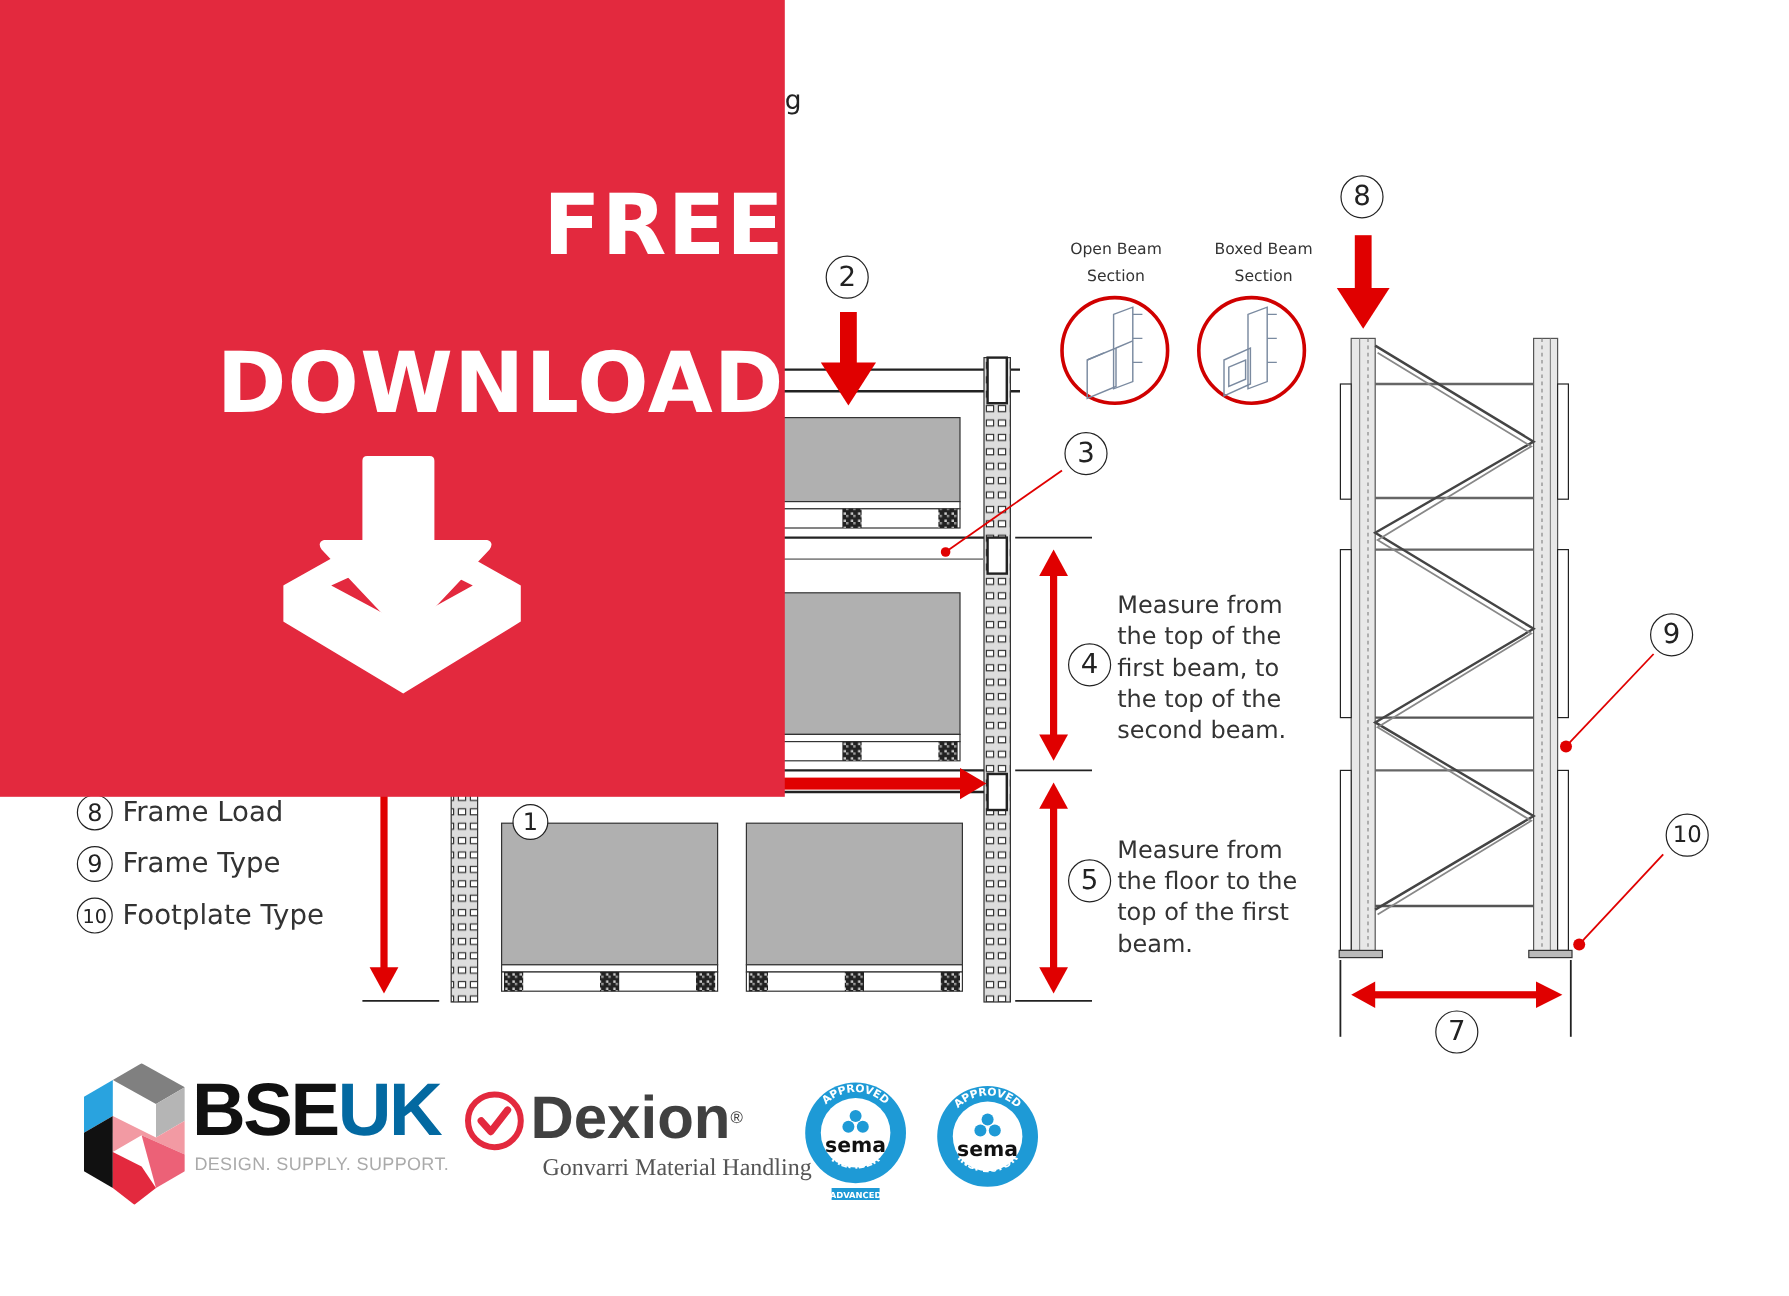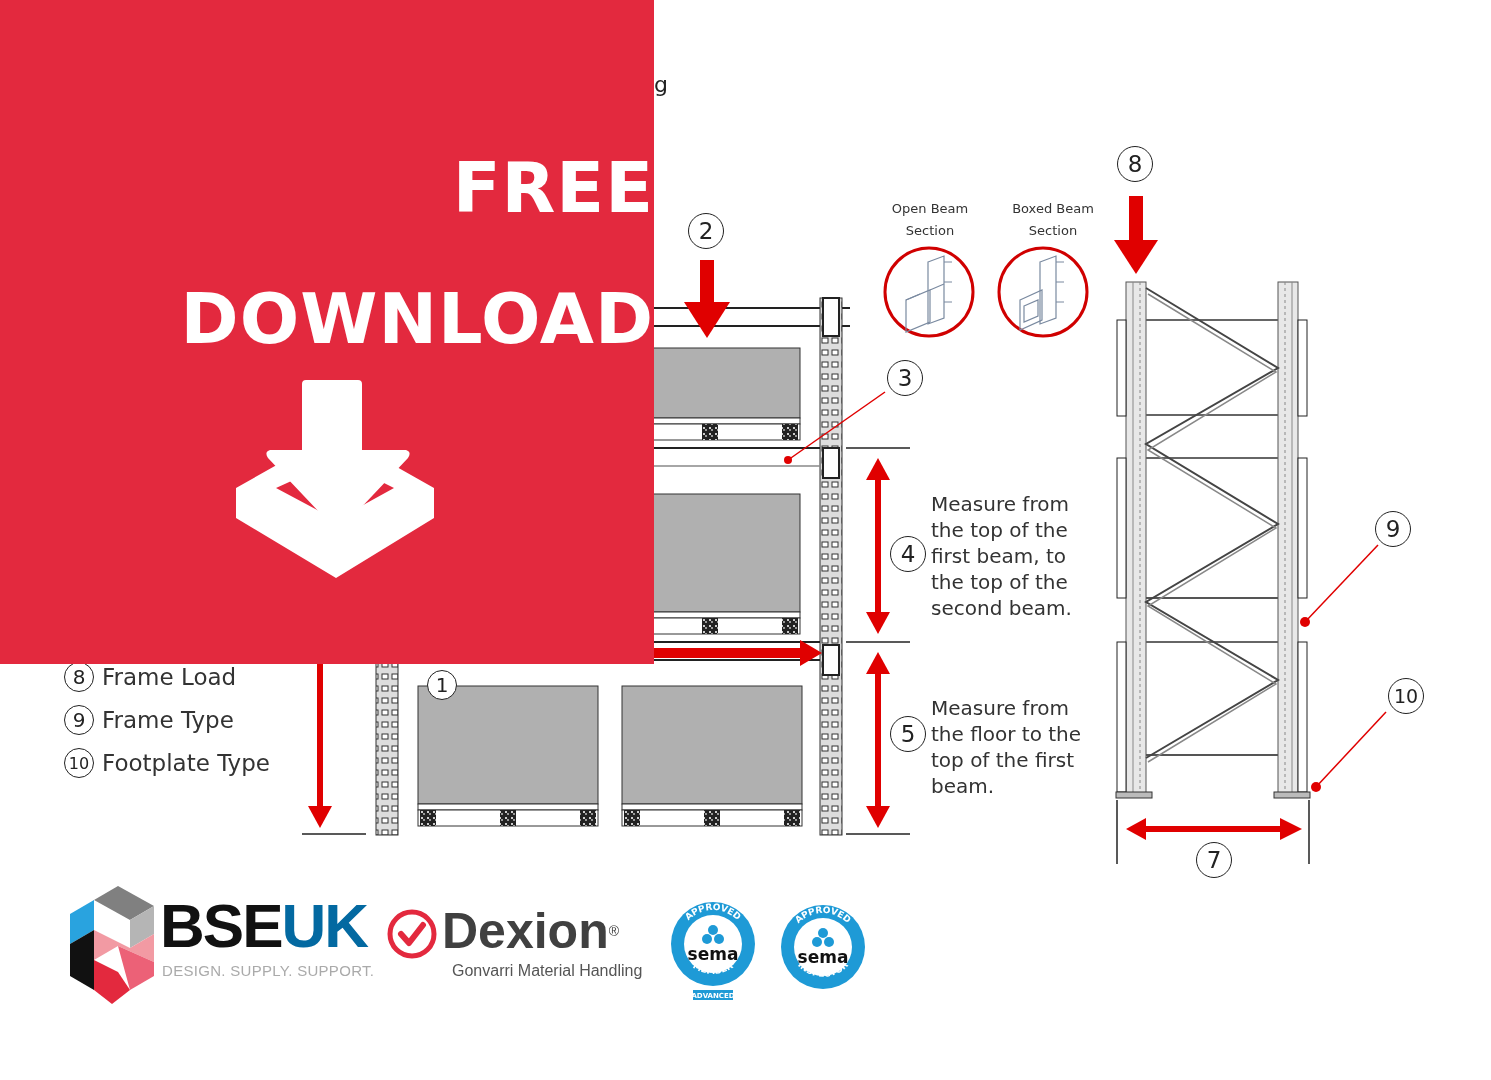--- a/index.html
+++ b/index.html
@@ -225,21 +225,21 @@
 </div>
 <div class="abs" style="left:162px;top:962px;font-family:'Liberation Sans',sans-serif;font-size:15px;color:#aaa;letter-spacing:0.3px;">DESIGN. SUPPLY. SUPPORT.</div>
 
 <svg class="abs" style="left:386px;top:908px" width="52" height="52" viewBox="0 0 52 52">
   <circle cx="26" cy="26" r="22" fill="none" stroke="#e3293e" stroke-width="5"></circle>
   <polyline points="15,26 23,35 37,17" fill="none" stroke="#e3293e" stroke-width="6" stroke-linecap="round" stroke-linejoin="round"></polyline>
 </svg>
 <div class="abs" style="left:442px;top:902px;font-family:'Liberation Sans',sans-serif;font-weight:bold;font-size:50px;line-height:58px;color:#404040;">
   <span>Dexion</span><sup style="font-size:14px;font-weight:normal;vertical-align:top;">®</sup>
 </div>
-<div class="abs" style="left:452px;top:962px;font-family:Liberation Sans, sans-serif;font-size:16px;color:#555;">Gonvarri Material Handling</div>
+<div class="abs" style="left:452px;top:962px;font-family:Liberation Serif, serif;font-size:20px;color:#555;">Gonvarri Material Handling</div>
 
 <svg class="abs" style="left:666px;top:898px" width="94" height="104" viewBox="0 0 94 104">
   <circle cx="47" cy="46" r="42" fill="#1e9ad6"></circle>
   <circle cx="47" cy="46" r="29" fill="#fff"></circle>
   <path id="arcTop1" d="M13,46 A34,34 0 0,1 81,46" fill="none"></path>
   <path id="arcBot1" d="M14,50 A34,34 0 0,0 80,50" fill="none"></path>
   <text font-size="9" font-weight="bold" fill="#fff"><textPath href="#arcTop1" startOffset="50%" text-anchor="middle">APPROVED</textPath></text>
   <text font-size="9" font-weight="bold" fill="#fff"><textPath href="#arcBot1" startOffset="50%" text-anchor="middle">MEMBER</textPath></text>
   <circle cx="47" cy="32" r="5" fill="#1e9ad6"></circle>
     <circle cx="41" cy="41" r="5" fill="#1e9ad6"></circle>

